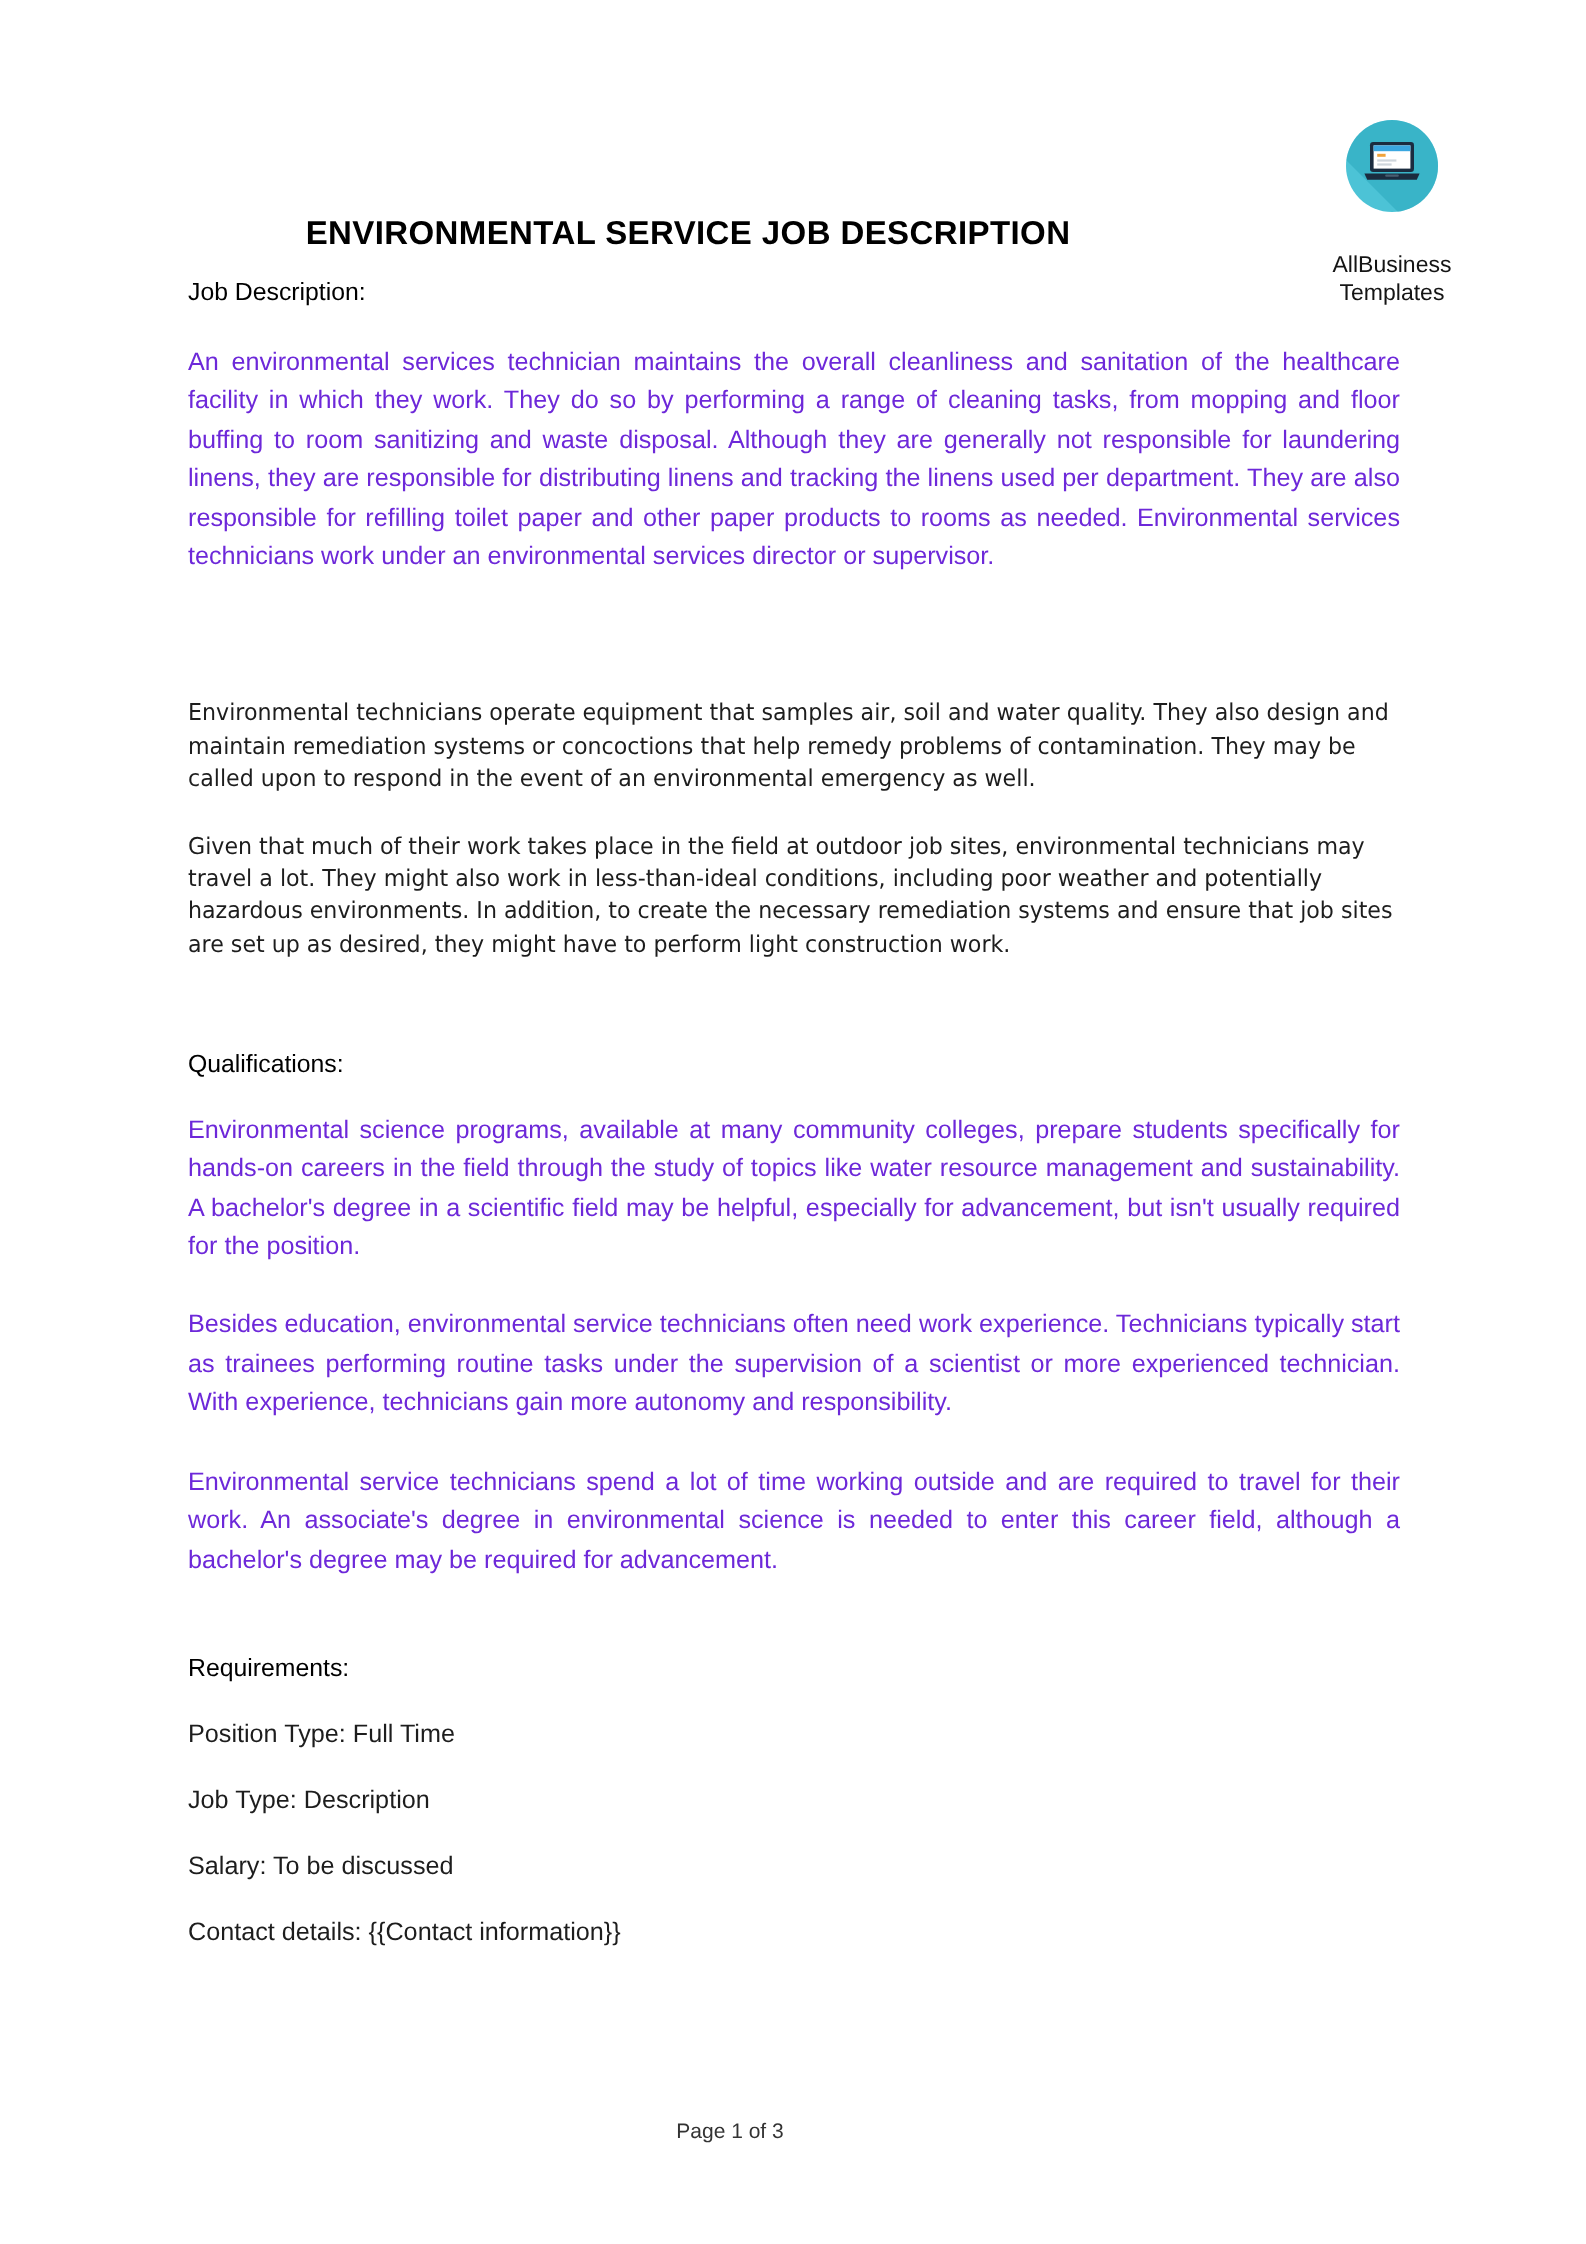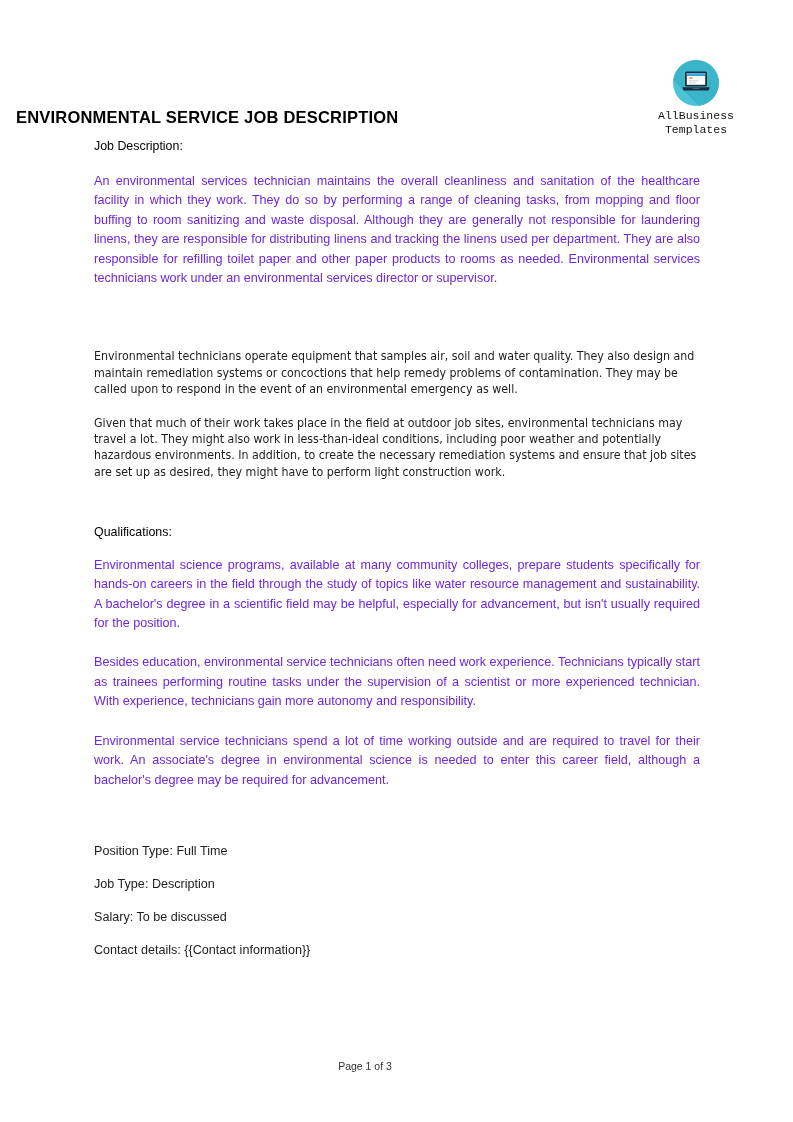--- a/index.html
+++ b/index.html
@@ -47,34 +47,34 @@
     opacity: .55;
   }
   .logo-laptop {
     position: absolute;
     left: 50%;
     top: 50%;
     transform: translate(-50%, -50%);
     z-index: 3;
   }
   .logo-text {
-    margin-top: 3px;
-    font-family: Liberation Mono, monospace;
+    margin-top: 21px;
+    font-family: Liberation Sans, sans-serif;
     font-size: 11.5px;
     line-height: 13.5px;
     color: #141414;
   }
 
   
   .doc-title {
     position: absolute;
     top: 108px;
-    left: 16px;
+    left: 0;
     width: 688px;
-    text-align: left;
+    text-align: center;
     font-family: "Liberation Sans", sans-serif;
     font-weight: bold;
     font-size: 16.5px;
     letter-spacing: .2px;
     color: #000000;
   }
 
   
   .page {
     position: absolute;
@@ -188,20 +188,21 @@
   <h2 class="section-head">Qualifications:</h2>
   <div class="sp-16"></div>
   <p class="para">Environmental science programs, available at many community colleges, prepare students specifically for hands-on careers in the field through the study of topics like water resource management and sustainability. A bachelor's degree in a scientific field may be helpful, especially for advancement, but isn't usually required for the position.</p>
   <div class="sp-20"></div>
   <p class="para">Besides education, environmental service technicians often need work experience. Technicians typically start as trainees performing routine tasks under the supervision of a scientist or more experienced technician. With experience, technicians gain more autonomy and responsibility.</p>
   <div class="sp-20"></div>
   <p class="para">Environmental service technicians spend a lot of time working outside and are required to travel for their work. An associate's degree in environmental science is needed to enter this career field, although a bachelor's degree may be required for advancement.</p>
 
   <div class="sp-36"></div>
 
+  <h2 class="section-head">Requirements:</h2>
   <div class="sp-16"></div>
   <p class="req-line">Position Type: Full Time</p>
   <div class="sp-14"></div>
   <p class="req-line">Job Type: Description</p>
   <div class="sp-14"></div>
   <p class="req-line">Salary: To be discussed</p>
   <div class="sp-14"></div>
   <p class="req-line">Contact details: {{Contact information}}</p>
 
 </div>

